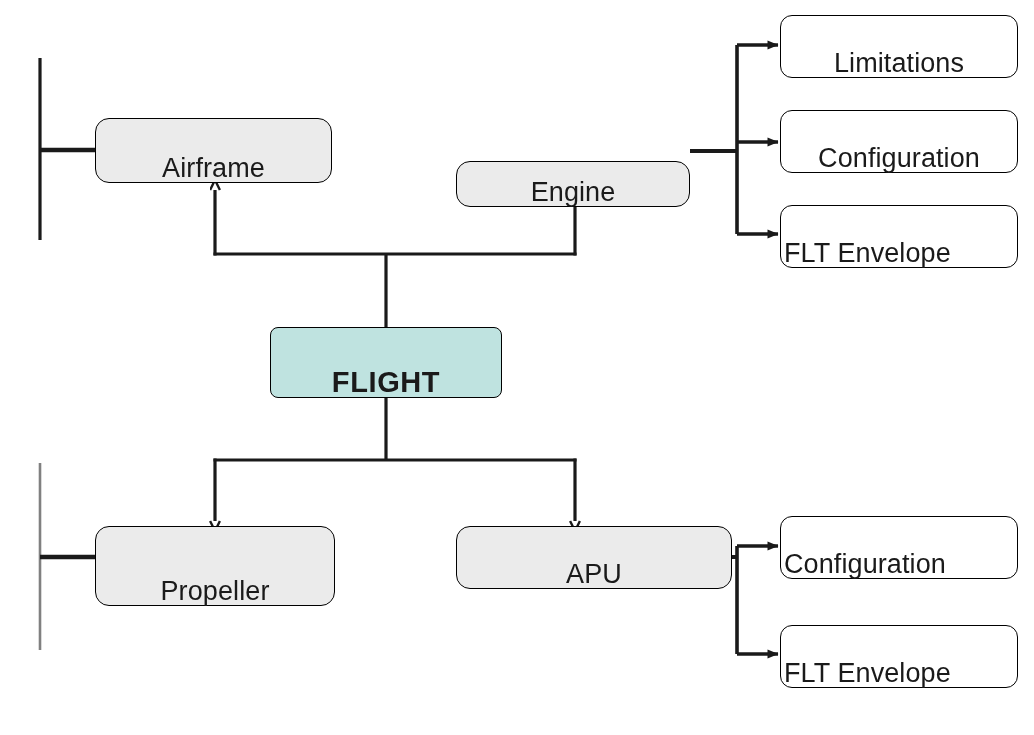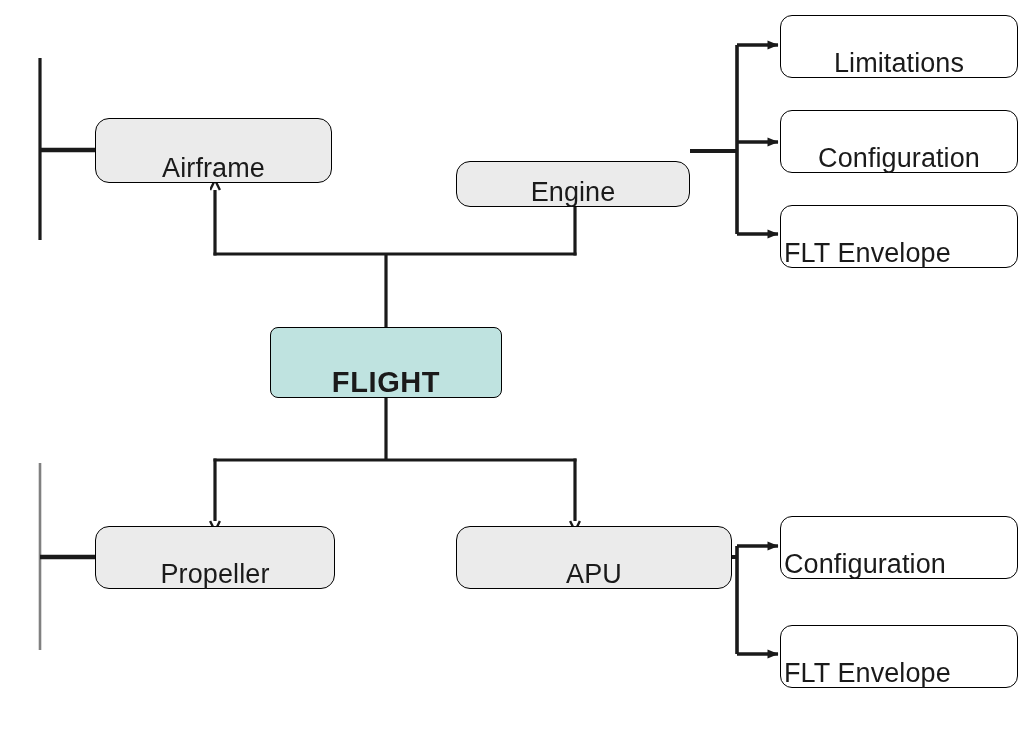--- a/index.html
+++ b/index.html
@@ -56,21 +56,21 @@
     font-size: 29px;
     letter-spacing: 0.6px;
   }
   
   .n-airframe      { left: 95px;  top: 118px; width: 237px; height: 65px; }
   .n-engine        { left: 456px; top: 120px; width: 234px; height: 46px; margin-top: 41px; }
   .n-limitations   { left: 780px; top: 15px;  width: 238px; height: 63px; }
   .n-configuration { left: 780px; top: 110px; width: 238px; height: 63px; }
   .n-fltenvelope   { left: 780px; top: 205px; width: 238px; height: 63px; }
   .n-flight        { left: 270px; top: 327px; width: 232px; height: 71px; }
-  .n-propeller     { left: 95px;  top: 526px; width: 240px; height: 63px; }
+  .n-propeller     { left: 95px;  top: 526px; width: 240px; height: 80px; }
   .n-apu           { left: 456px; top: 526px; width: 276px; height: 63px; }
   .n-configuration2{ left: 780px; top: 516px; width: 238px; height: 63px; }
   .n-fltenvelope2  { left: 780px; top: 625px; width: 238px; height: 63px; }
 </style>
 </head>
 <body>
 
 <div id="canvas">
 
   <svg id="wires" viewBox="0 0 1034 735" width="1034" height="735" xmlns="http://www.w3.org/2000/svg">

